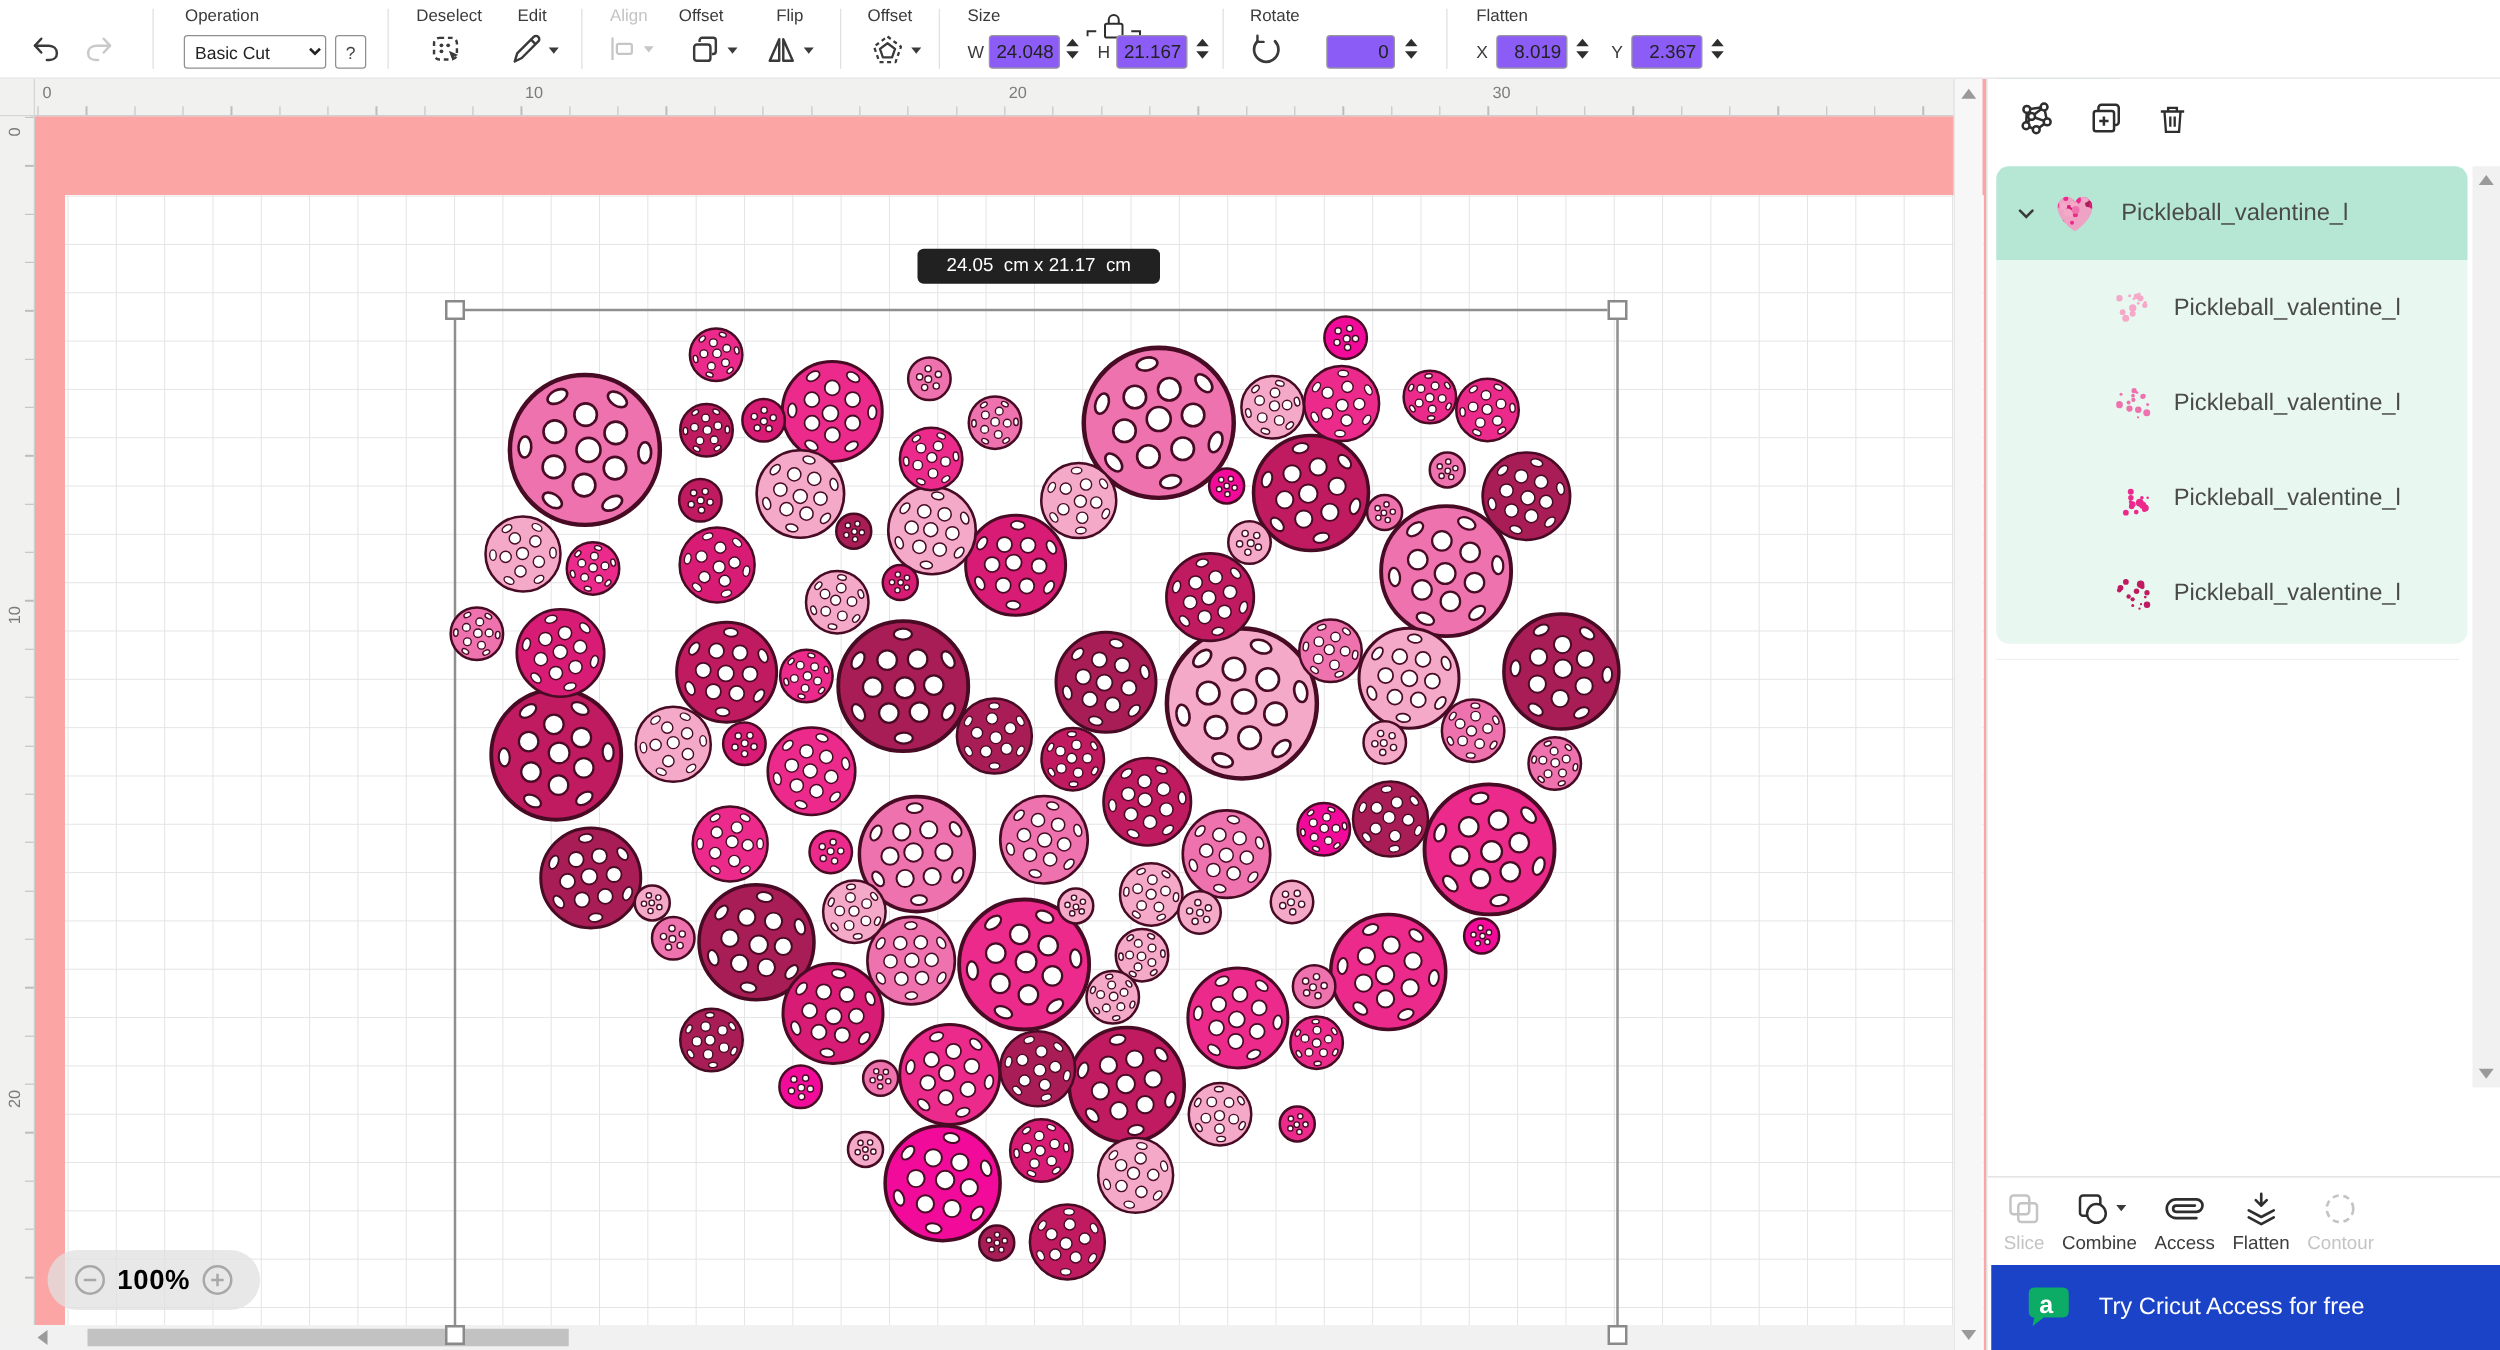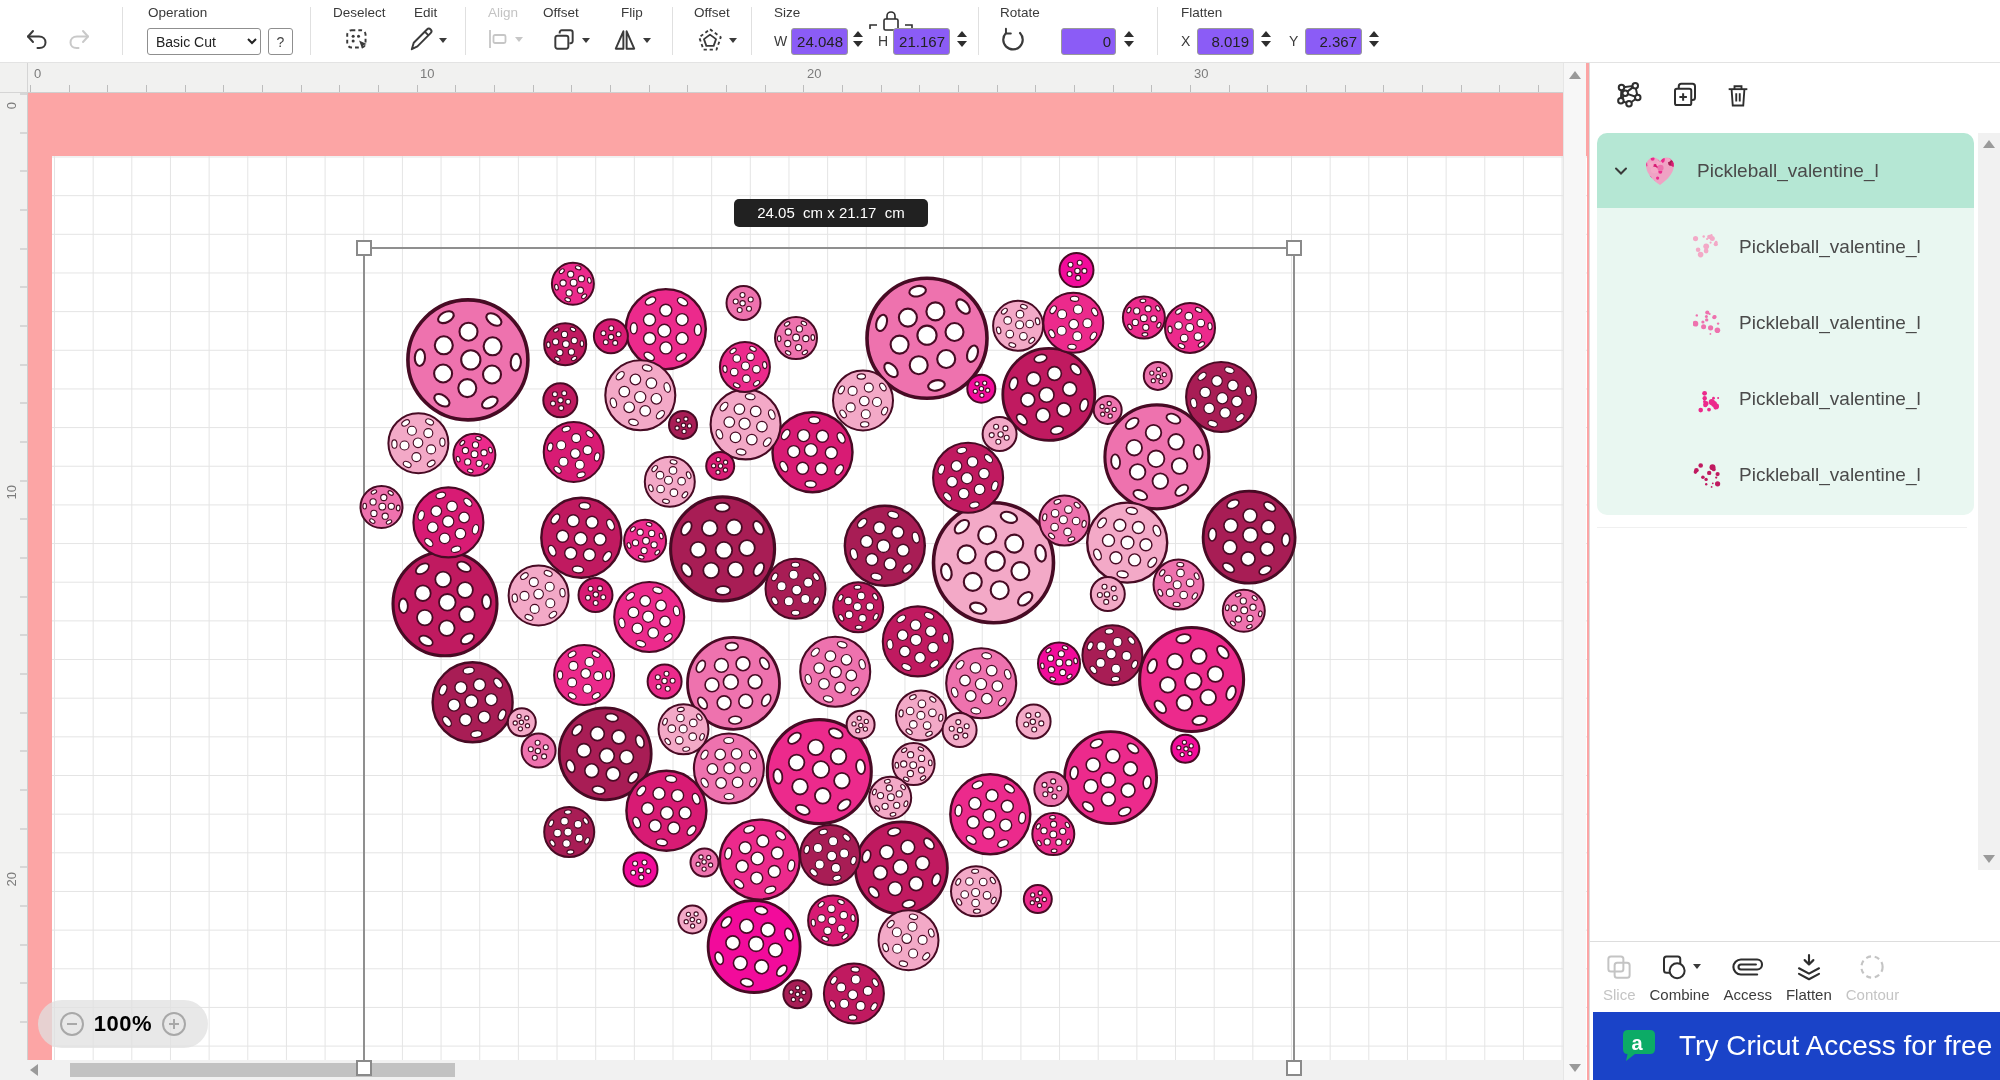--- a/index.html
+++ b/index.html
@@ -76,21 +76,21 @@
   #blank-canvas-row { position:absolute; left:0; top:872px; width:100%; height:69px; border-top:1px solid #ececec; background:#fff; }
   #blank-thumb { position:absolute; left:16px; top:10px; width:72px; height:50px; background:#fff; border:1.5px solid #9b9b9b; }
   #blank-label { position:absolute; left:101px; top:28px; font-size:15px; color:#3e3e3e; }
   #panel-actions { position:absolute; left:0; top:941px; width:100%; height:71px; border-top:1px solid #ddd; background:#fff; display:flex; align-items:center; padding-left:13px; gap:14px; }
   .p-action { display:flex; flex-direction:column; align-items:center; gap:4px; background:none; border:none; cursor:pointer; }
   .p-action .lbl { font-size:15px; color:#3c3c3c; }
   .p-action.disabled .lbl { color:#c4c4c4; }
   .p-action svg { stroke:#2e2e2e; }
   .p-action.disabled svg { stroke:#c4c4c4; }
   #access-banner { position:absolute; left:3px; top:1012px; width:408px; height:68px; background:#1a43c8; display:flex; align-items:center; gap:18px; padding-left:22px; cursor:pointer; }
-  #access-text { color:#fff; font-size:28px; }
+  #access-text { color:#fff; font-size:19px; }
 </style>
 </head>
 <body>
 
 <header id="toolbar">
   <button class="tb-icon" style="left:24px;background:none;border:none;cursor:pointer">
     <svg width="26" height="24" viewBox="0 0 24 24" fill="none" stroke="#3a3a3a" stroke-width="2" stroke-linecap="round" stroke-linejoin="round">
         <path d="M8 4 L3 9.5 L8 15"></path>
         <path d="M3 9.5 H14 c4 0 6.5 2.6 6.5 6 s-2.5 5.5-6 5.5 h-2"></path>
       </svg>

